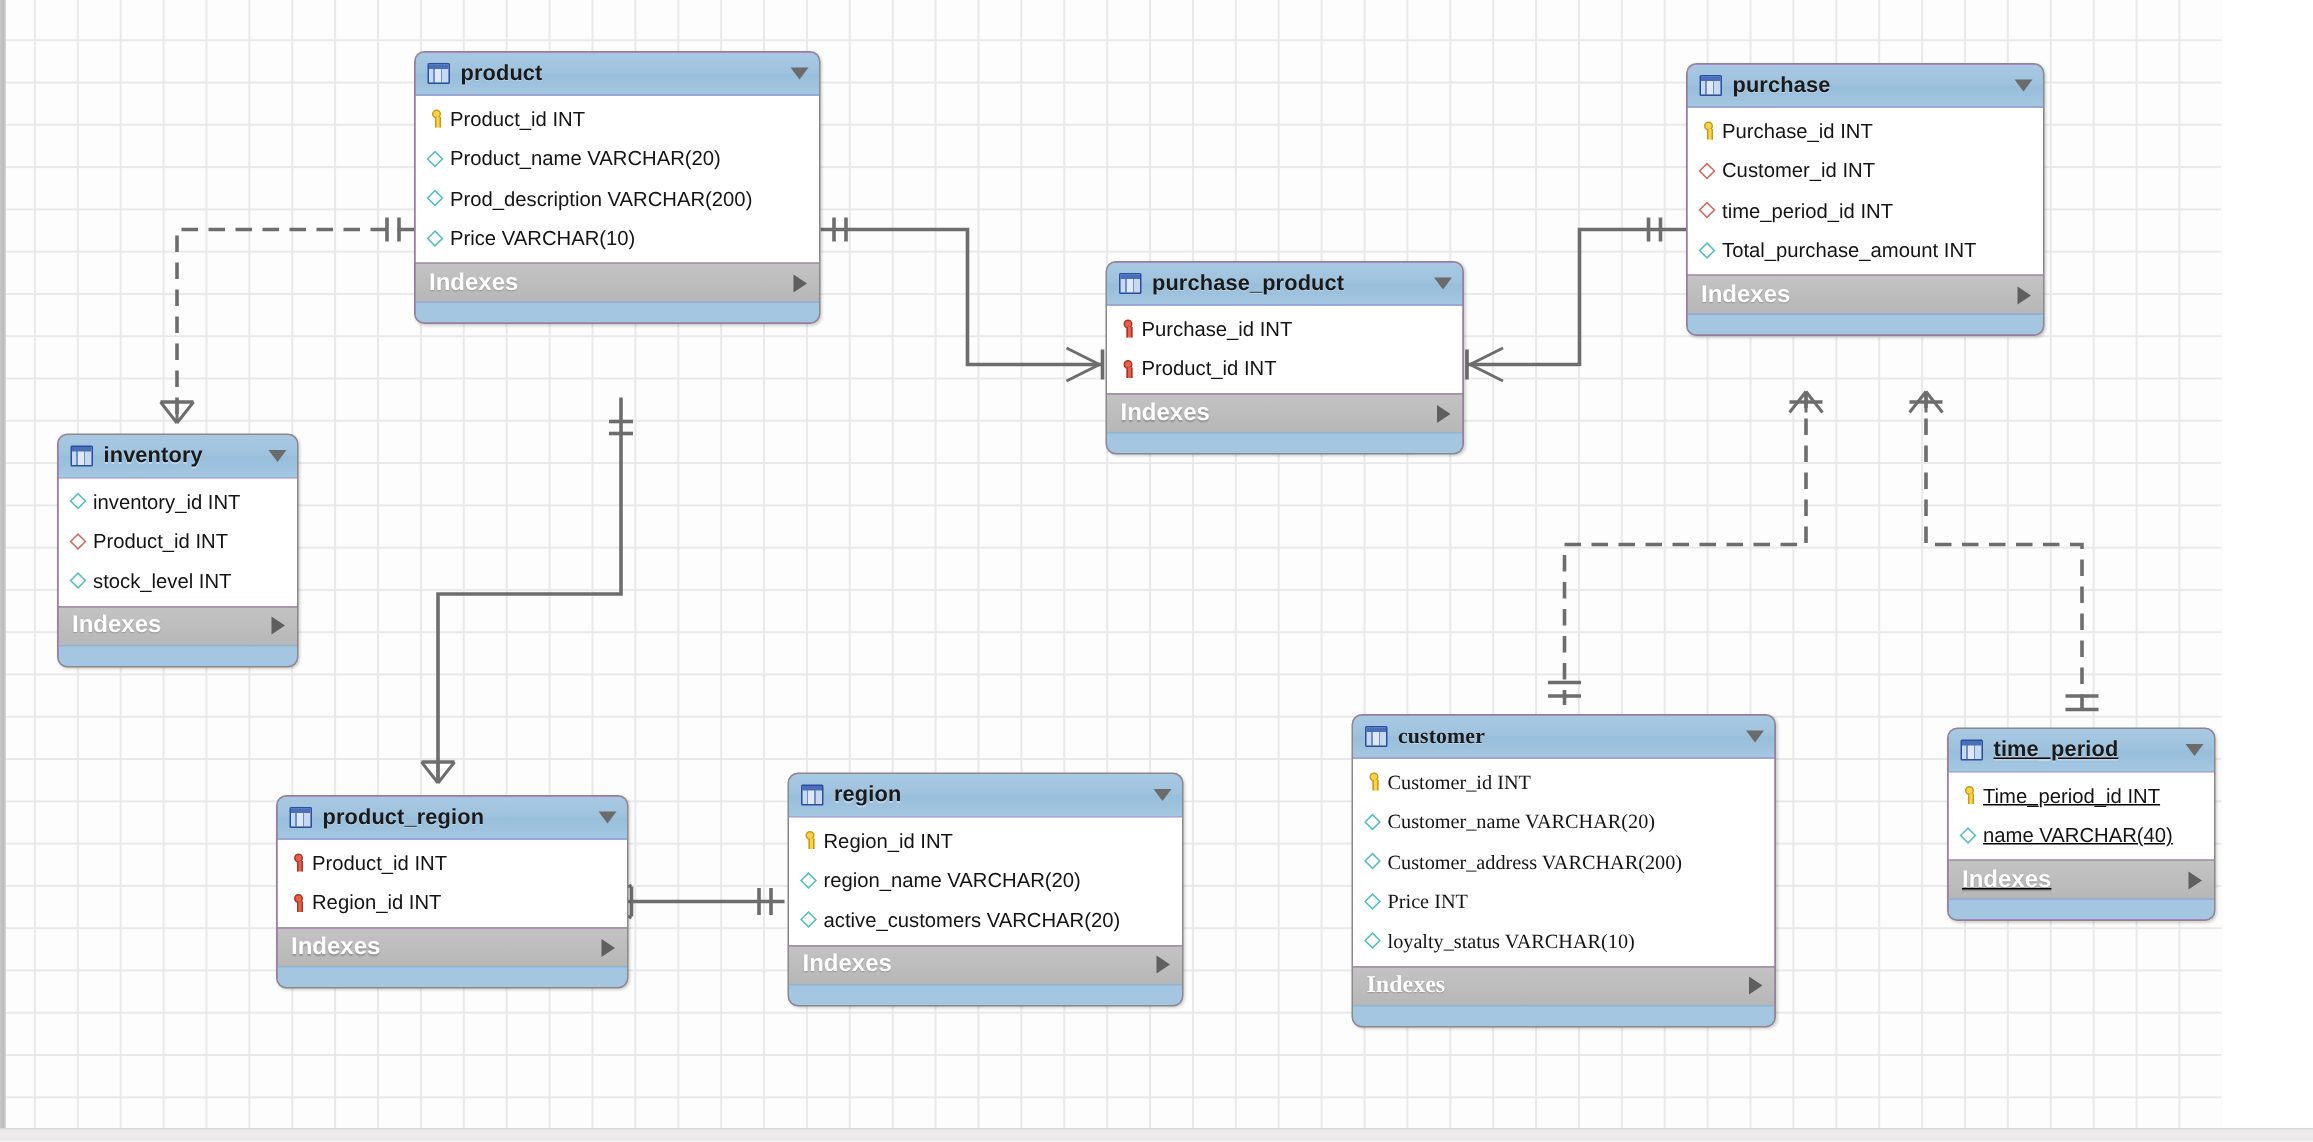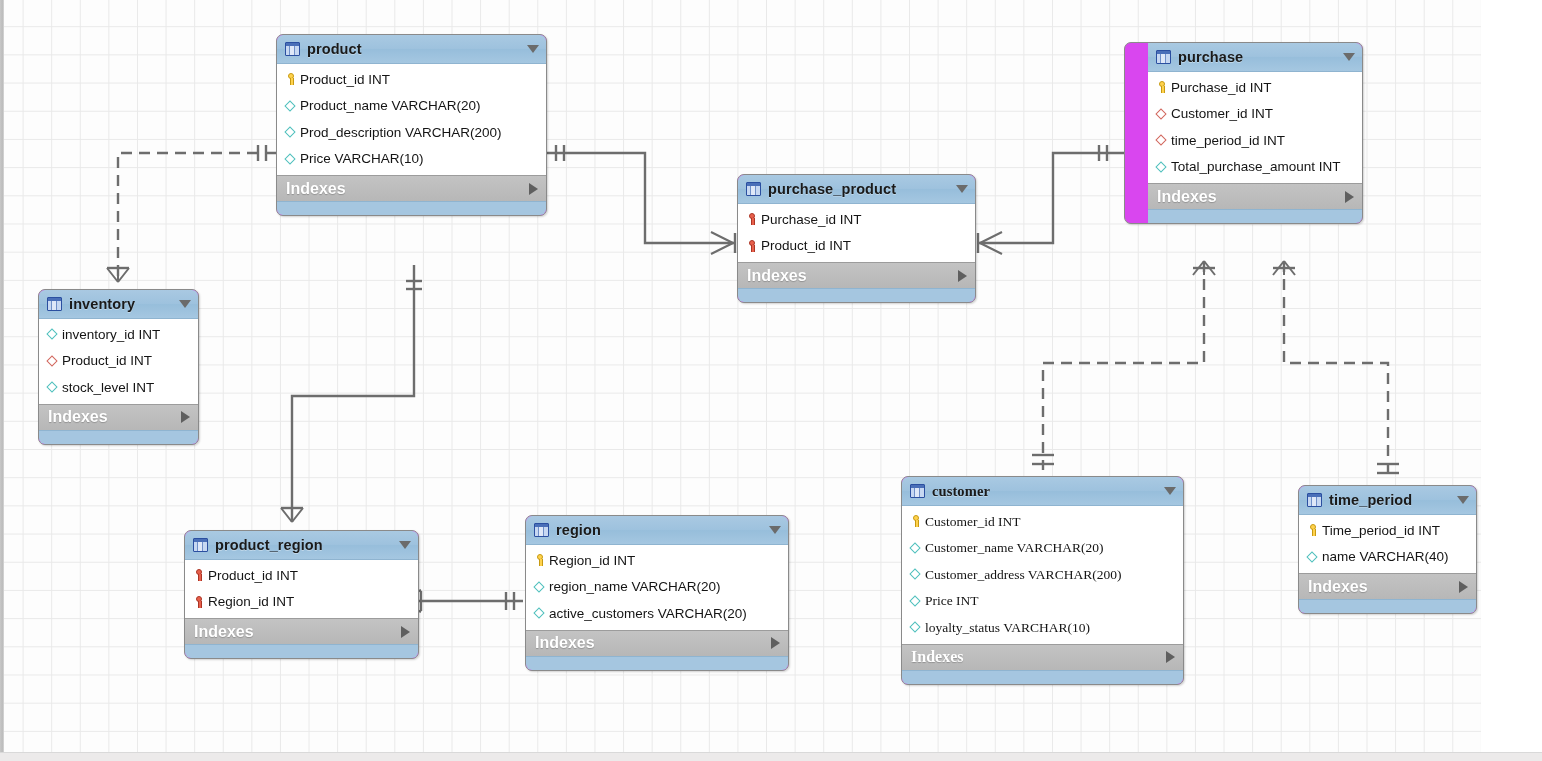--- a/index.html
+++ b/index.html
@@ -328,21 +328,21 @@
             <span class="col-ico ico-col"></span>
             <span class="col-text">Price VARCHAR(10)</span>
           </div>
         </div>
         <div class="tbl-idx">
           <span class="tbl-idx-label">Indexes</span>
           <span class="tbl-idx-arrow"></span>
         </div>
         <div class="tbl-foot"></div>
       </div>
-      <div class="tbl" style="left: 1124px; top: 42px; width: 239px; padding-left: 23px;">
+      <div class="tbl" style="left: 1124px; top: 42px; width: 239px;">
         <div class="tbl-hdr">
           <span class="tbl-ico"></span>
           <span class="tbl-title">purchase</span>
           <span class="tbl-caret"></span>
         </div>
         <div class="tbl-cols">
           <div class="col">
             <span class="col-ico ico-pk"></span>
             <span class="col-text">Purchase_id INT</span>
           </div>
@@ -440,21 +440,21 @@
             <span class="col-ico ico-col"></span>
             <span class="col-text">loyalty_status VARCHAR(10)</span>
           </div>
         </div>
         <div class="tbl-idx">
           <span class="tbl-idx-label">Indexes</span>
           <span class="tbl-idx-arrow"></span>
         </div>
         <div class="tbl-foot"></div>
       </div>
-      <div class="tbl" style="left: 1298px; top: 485px; width: 179px;">
+      <div class="tbl" style="left: 1298px; top: 485px; width: 179px; text-decoration: underline;">
         <div class="tbl-hdr">
           <span class="tbl-ico"></span>
           <span class="tbl-title">time_period</span>
           <span class="tbl-caret"></span>
         </div>
         <div class="tbl-cols">
           <div class="col">
             <span class="col-ico ico-pk"></span>
             <span class="col-text">Time_period_id INT</span>
           </div>

